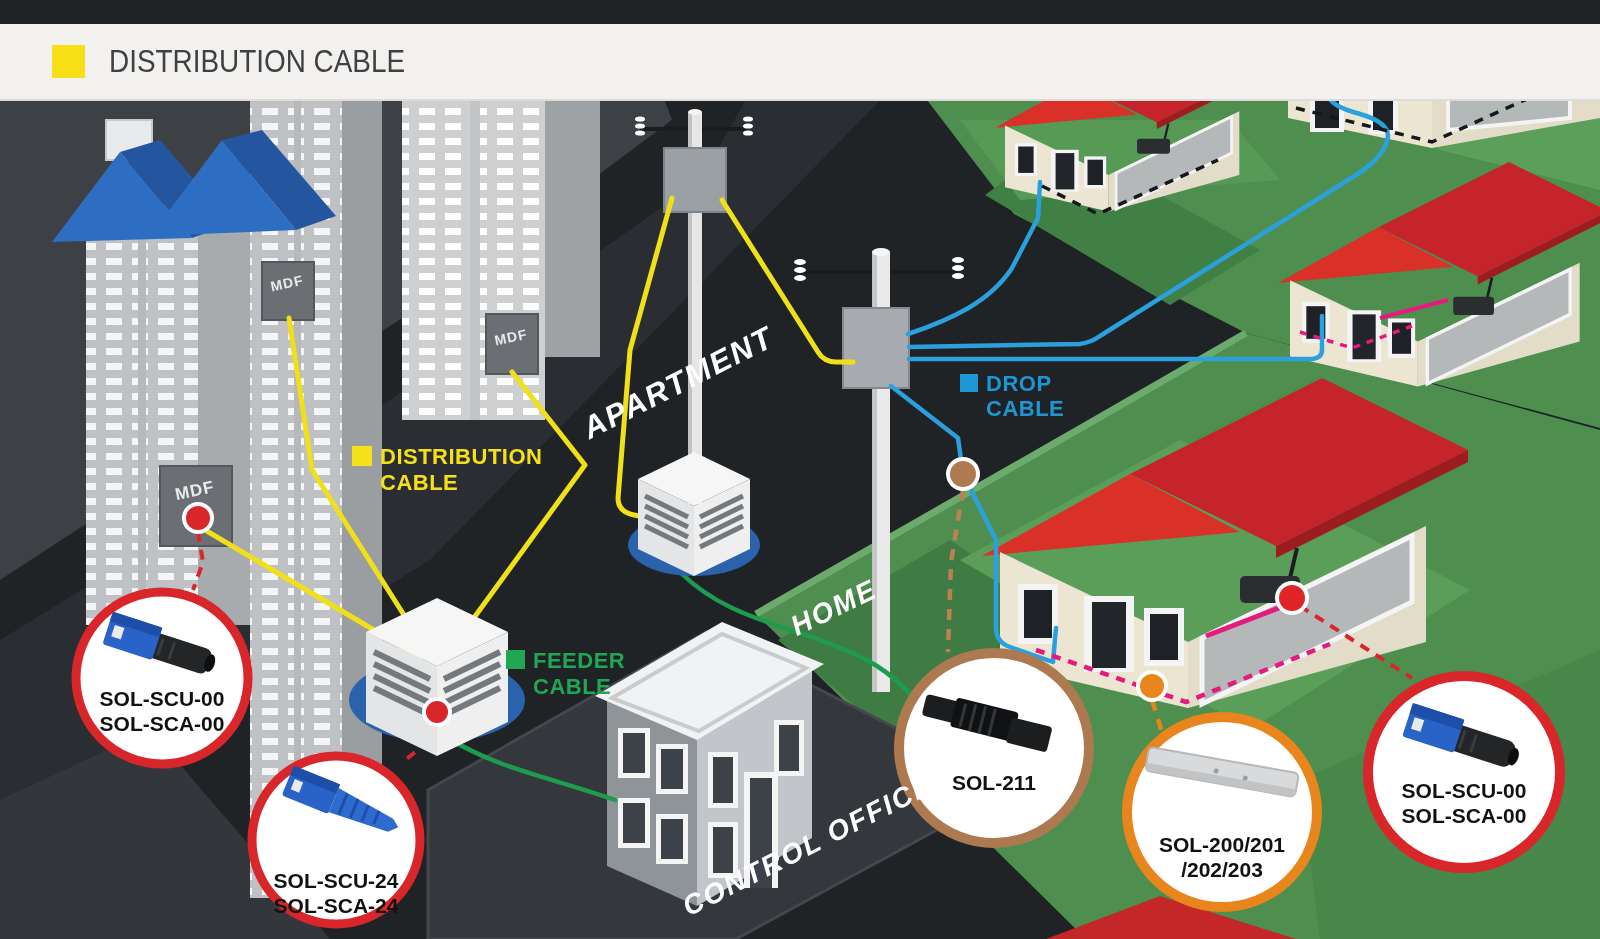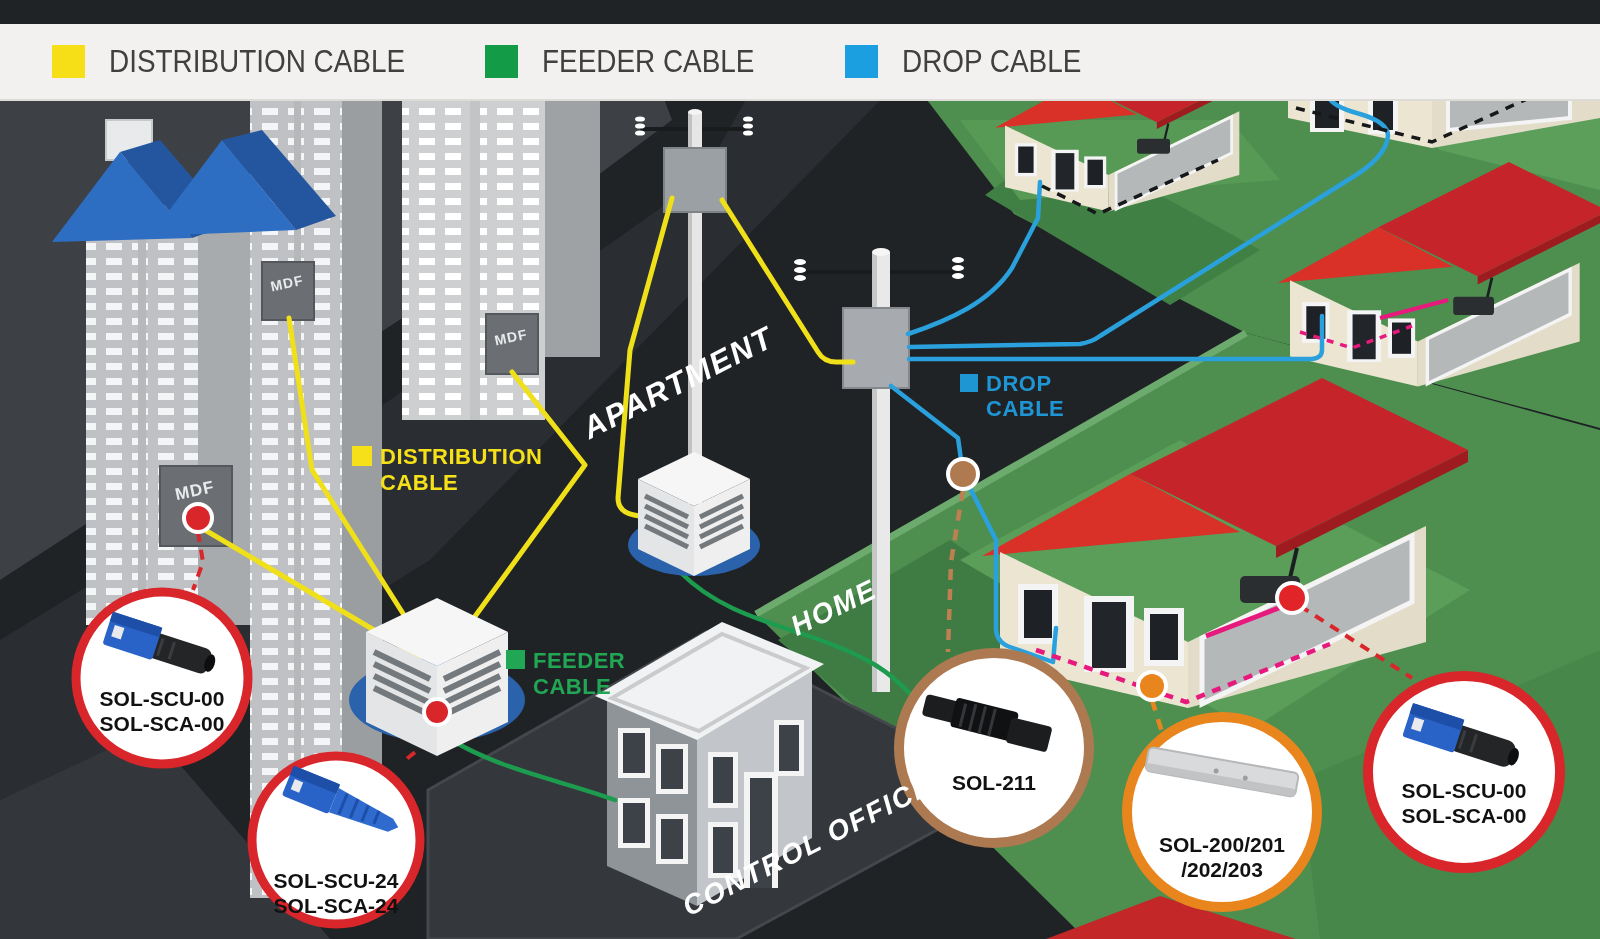--- a/index.html
+++ b/index.html
@@ -21,28 +21,20 @@
 </head>
 <body>
 
 <div class="stage">
 
   <div class="legendbar">
     <div class="legend-item" style="left:52px">
       <div class="legend-swatch" style="background:#f6df17"></div>
       <div class="legend-label">DISTRIBUTION CABLE</div>
     </div>
-    <div class="legend-item" style="left:485px">
-      <div class="legend-swatch" style="background:#149b48"></div>
-      <div class="legend-label">FEEDER CABLE</div>
-    </div>
-    <div class="legend-item" style="left:845px">
-      <div class="legend-swatch" style="background:#1b9fe0"></div>
-      <div class="legend-label">DROP CABLE</div>
-    </div>
   </div>
 
   <svg width="1600" height="939" viewBox="0 0 1600 939">
     <defs>
       <pattern id="tw" patternUnits="userSpaceOnUse" width="26" height="15">
         <rect width="26" height="15" fill="#bfc1c4"></rect>
         <rect x="2" y="3" width="16" height="7" fill="#f4f5f6"></rect>
       </pattern>
       <pattern id="tw2" patternUnits="userSpaceOnUse" width="26" height="15">
         <rect width="26" height="15" fill="#cdcfd1"></rect>

